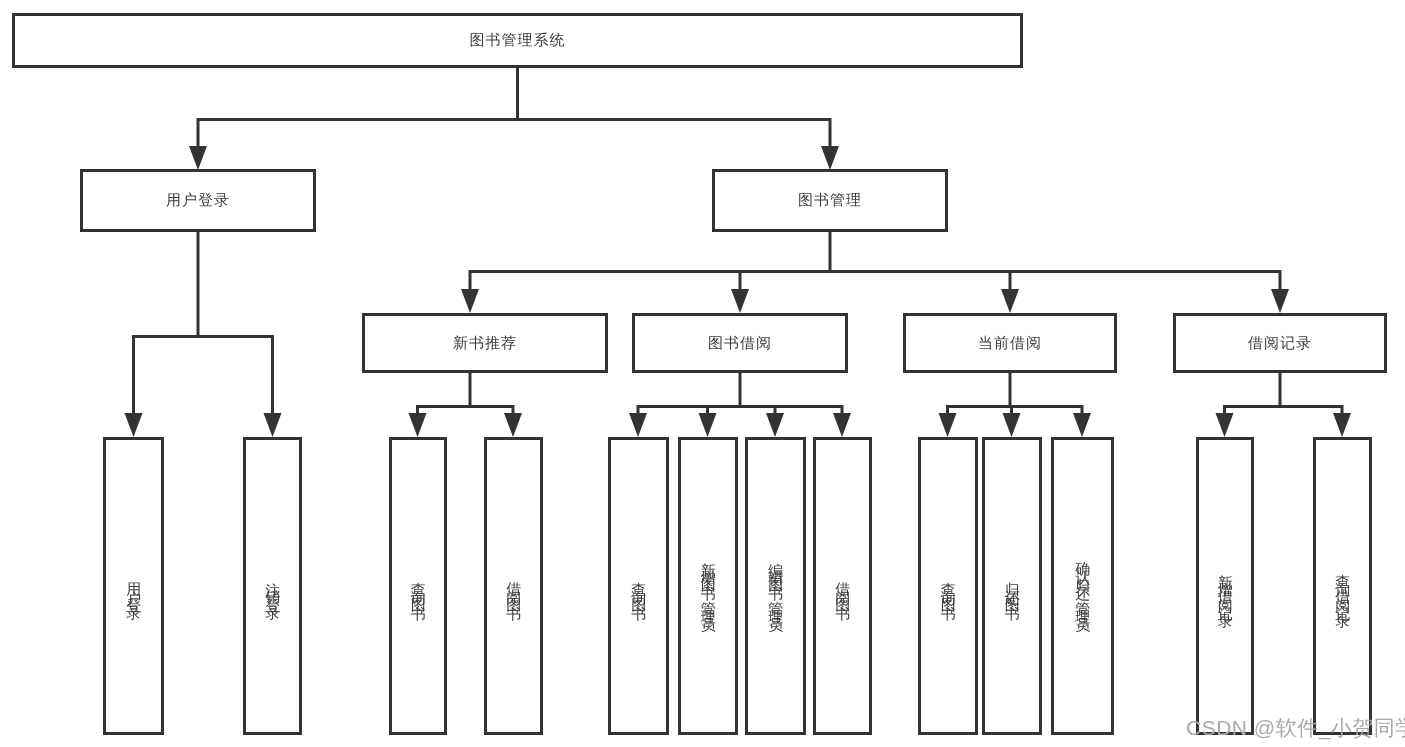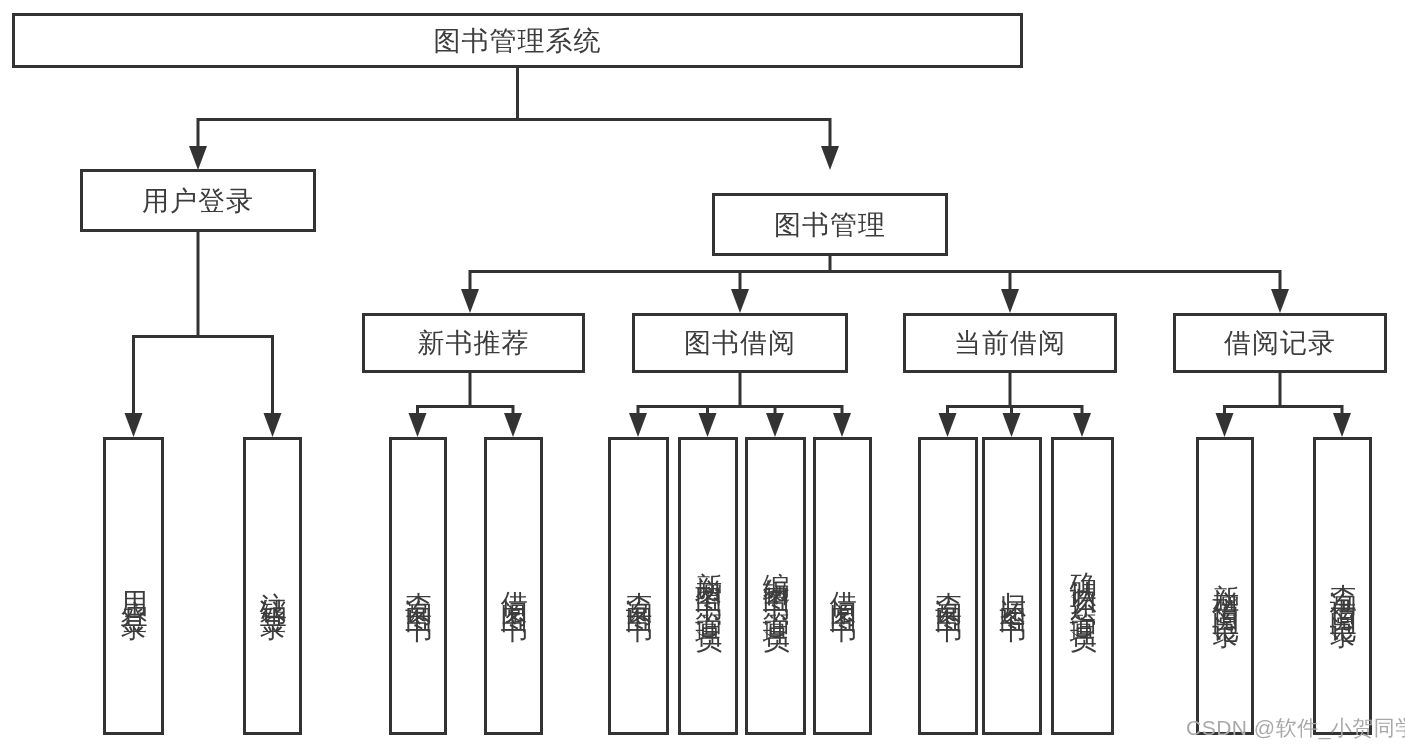--- a/index.html
+++ b/index.html
@@ -25,21 +25,21 @@
   .box {
     position: absolute;
     box-sizing: border-box;
     border: 3px solid #333333;
     background: #ffffff;
     color: #3c3c3c;
     display: flex;
     align-items: center;
     justify-content: center;
     z-index: 2;
-    font-size: 27px;
+    font-size: 15px;
     letter-spacing: 1px;
     white-space: nowrap;
   }
   .box.v {
     writing-mode: vertical-rl;
     text-orientation: mixed;
     letter-spacing: 8px;
     line-height: 1.1;
     white-space: normal;
   }
@@ -107,23 +107,23 @@
       <polygon points="1002.5,413 1020.5,413 1011.5,437"></polygon>
       <polygon points="1073,413 1091,413 1082,437"></polygon>
       <polygon points="1215.5,413 1233.5,413 1224.5,437"></polygon>
       <polygon points="1333,413 1351,413 1342,437"></polygon>
     </g>
   </svg>
 
   <div class="box" style="left:12px; top:13px; width:1011px; height:55px;">图书管理系统</div>
 
   <div class="box" style="left:80px; top:169px; width:236px; height:63px;">用户登录</div>
-  <div class="box" style="left:712px; top:169px; width:236px; height:63px;margin-top:24px;">图书管理</div>
+  <div class="box" style="left:712px; top:169px; width:236px; height:63px;">图书管理</div>
 
-  <div class="box" style="left:362px; top:313px; width:223px; height:60px;">新书推荐</div>
+  <div class="box" style="left:362px; top:313px; width:246px; height:60px;">新书推荐</div>
   <div class="box" style="left:903px; top:313px; width:214px; height:60px;">当前借阅</div>
   <div class="box" style="left:632px; top:313px; width:216px; height:60px;">图书借阅</div>
   <div class="box" style="left:1173px; top:313px; width:214px; height:60px;">借阅记录</div>
 
   <div class="box v" style="left:103px; top:437px; width:61px; height:298px;">用户登录</div>
   <div class="box v" style="left:243px; top:437px; width:59px; height:298px;">注销登录</div>
 
   <div class="box v" style="left:389px; top:437px; width:58px; height:298px;">查询图书</div>
   <div class="box v" style="left:484px; top:437px; width:59px; height:298px;">借阅图书</div>
 

